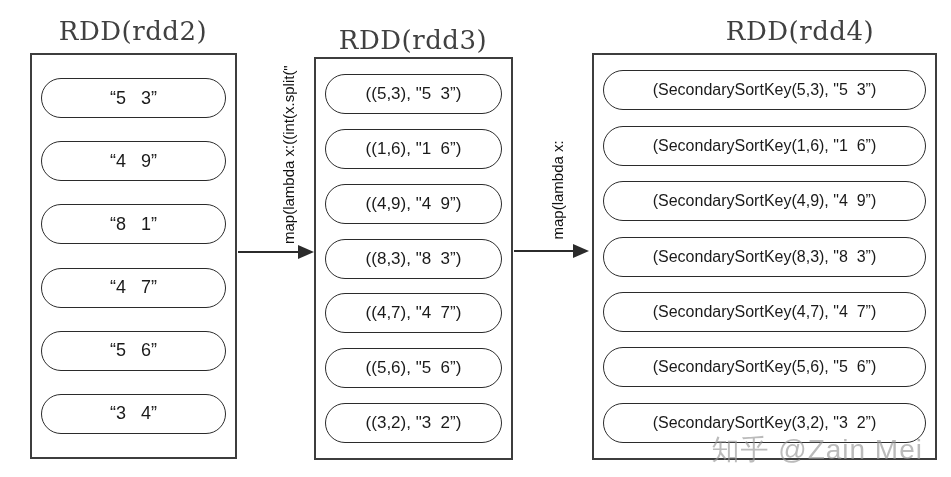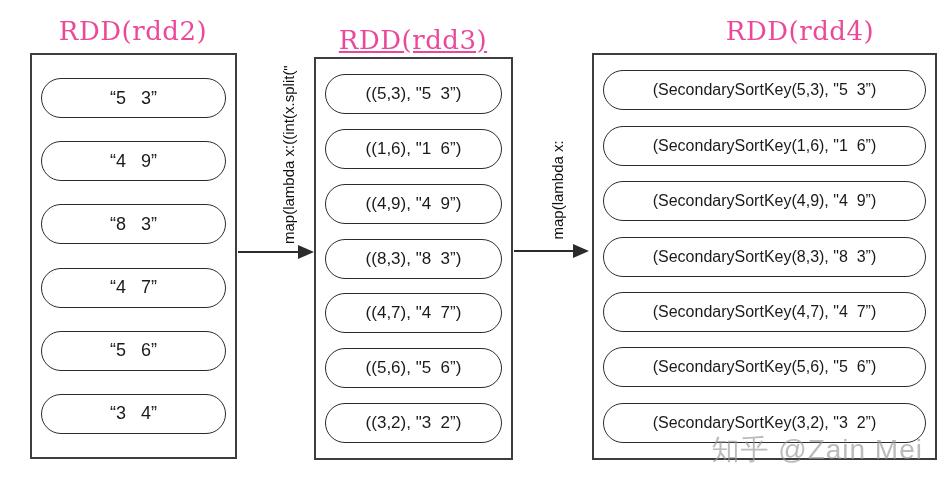--- a/index.html
+++ b/index.html
@@ -41,21 +41,21 @@
     white-space: pre;
     box-sizing: border-box;
   }
   .panel-title {
     position: absolute;
     width: 220px;
     text-align: center;
     font-family: "DejaVu Serif", "Liberation Serif", serif;
     font-size: 26px;
     letter-spacing: 0.5px;
-    color: #ec4899;
+    color: #404040;
     white-space: pre;
   }
   .cells-18 .cell { font-size: 18px; }
   .cells-17 .cell { font-size: 17px; }
   .cells-16 .cell { font-size: 16px; }
   .arrow-line {
     position: absolute;
     height: 2px;
     background: #2b2b2b;
   }
@@ -90,35 +90,35 @@
 </head>
 <body>
 
 <div class="canvas">
 
   <div class="panel-title" style="left:23px; top:16px;">RDD(rdd2)</div>
   <div class="panel" style="left:30px; top:53px; width:207px; height:406px;">
     <div class="panel-inner cells-18">
       <div class="cell">“5   3”</div>
       <div class="cell">“4   9”</div>
-      <div class="cell">“8   3”</div>
+      <div class="cell">“8   1”</div>
       <div class="cell">“4   7”</div>
       <div class="cell">“5   6”</div>
       <div class="cell">“3   4”</div>
     </div>
   </div>
 
   <div class="rot-label" style="left:147px; top:111px; width:232px; height:34px;">
     <div>map(lambda x:((int(x.split("</div>
     <div>")[0]),int(x.split(" ")[1])),x))</div>
   </div>
   <div class="arrow-line" style="left:238px; top:251px; width:62px;"></div>
   <div class="arrow-head" style="left:298px; top:245px;"></div>
 
-  <div class="panel-title" style="left:303px; top:25px;text-decoration:underline;">RDD(rdd3)</div>
+  <div class="panel-title" style="left:303px; top:25px;">RDD(rdd3)</div>
   <div class="panel" style="left:314px; top:57px; width:199px; height:403px;">
     <div class="panel-inner cells-17">
       <div class="cell">((5,3), "5  3”)</div>
       <div class="cell">((1,6), "1  6”)</div>
       <div class="cell">((4,9), "4  9”)</div>
       <div class="cell">((8,3), "8  3”)</div>
       <div class="cell">((4,7), "4  7”)</div>
       <div class="cell">((5,6), "5  6”)</div>
       <div class="cell">((3,2), "3  2”)</div>
     </div>

